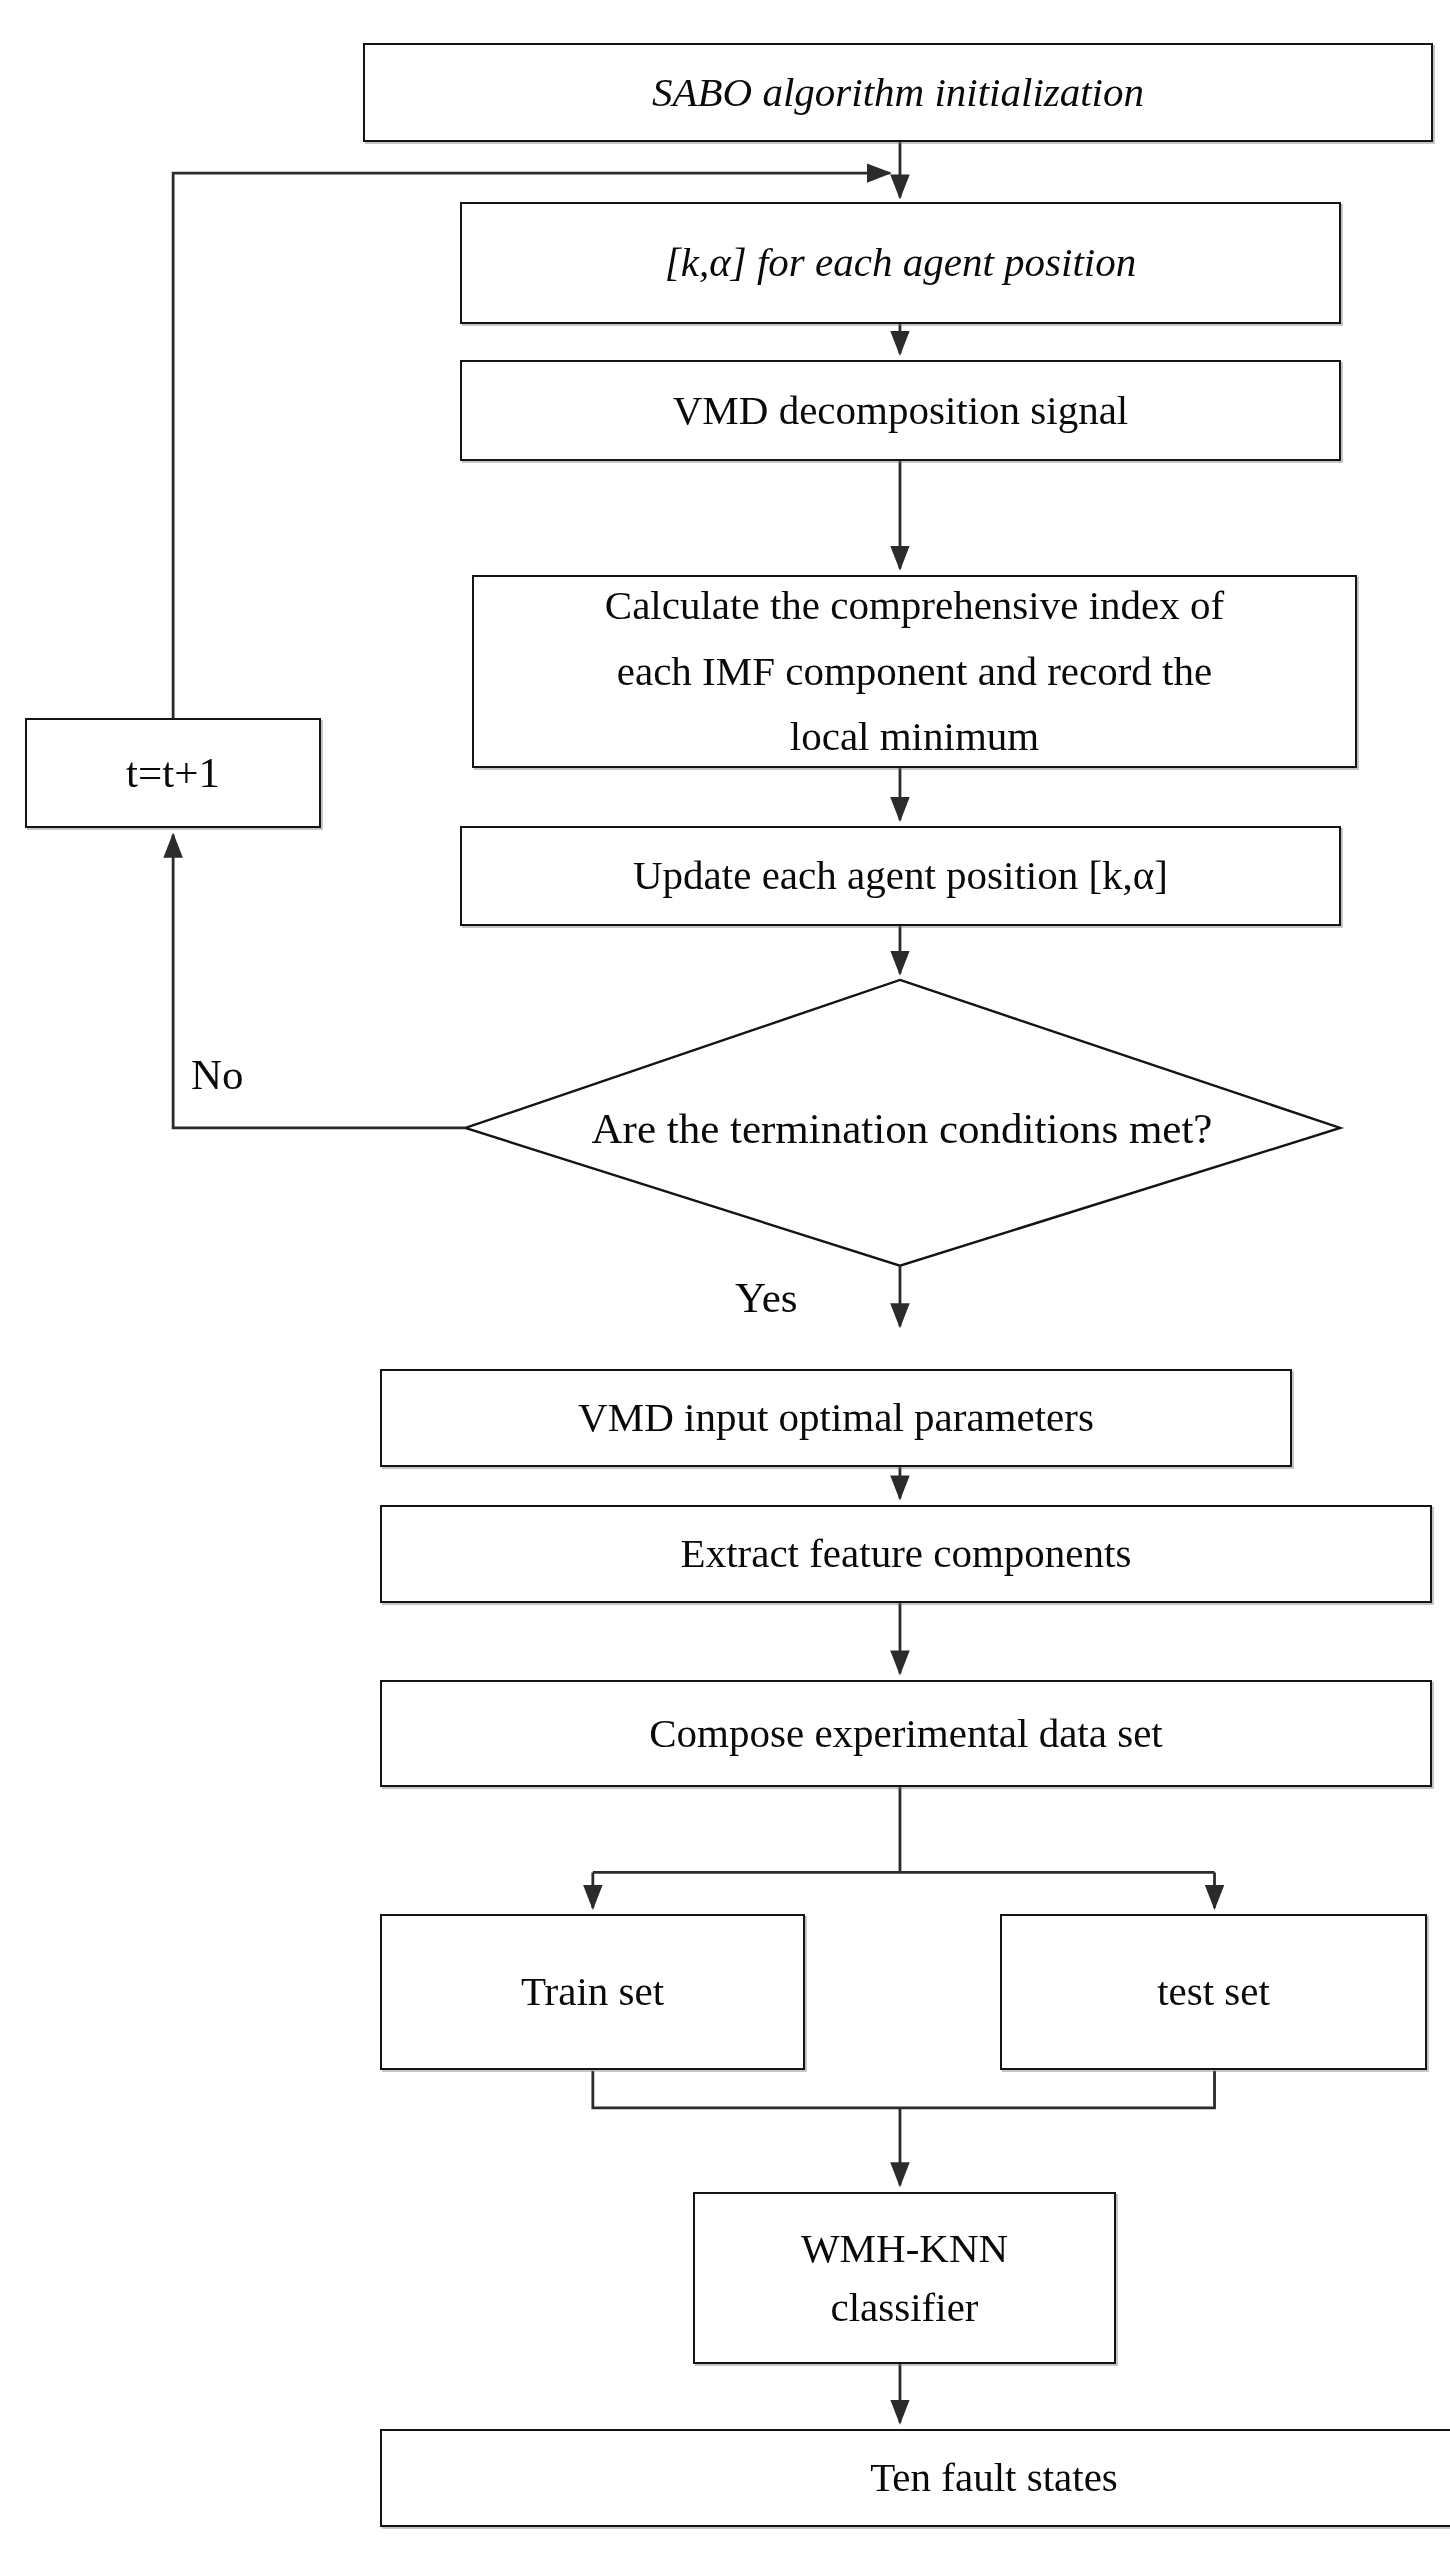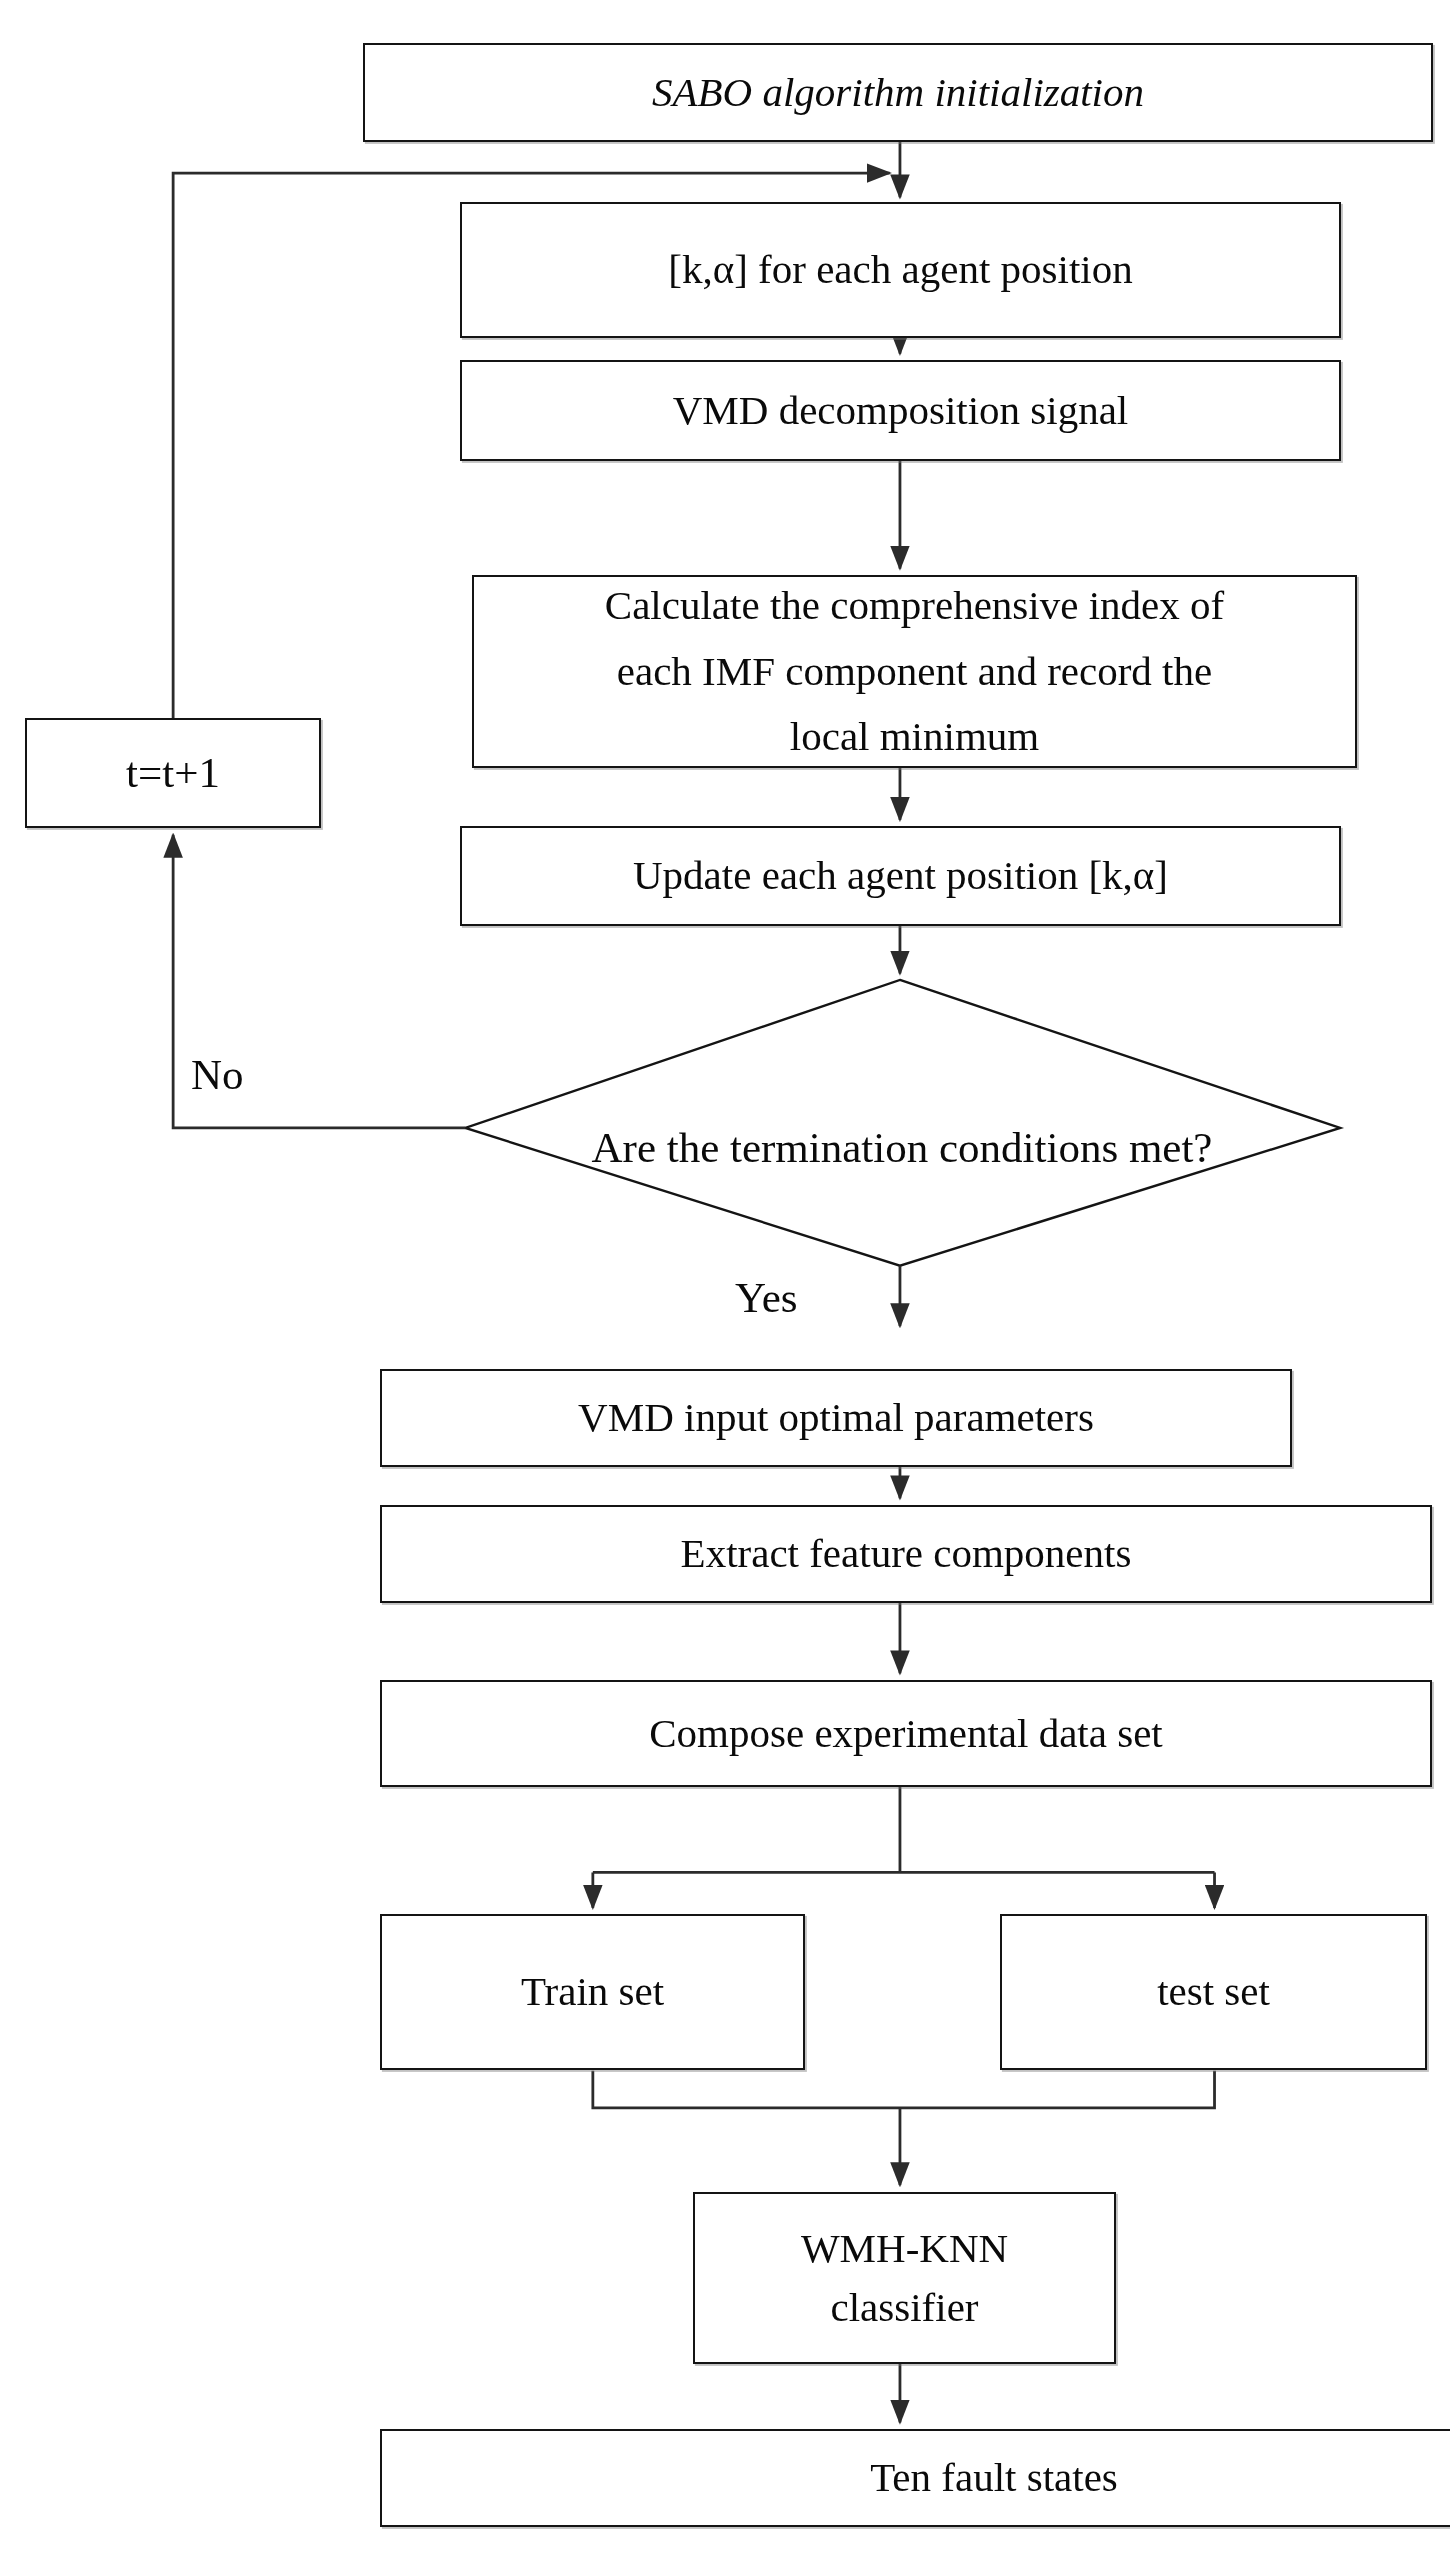--- a/index.html
+++ b/index.html
@@ -33,21 +33,20 @@
   }
   .node.tight { line-height: 1.45; }
   .diamond-label {
     position: absolute;
     display: flex;
     align-items: center;
     justify-content: center;
     text-align: center;
     font-size: 43px;
     white-space: nowrap;
-    margin-top: 19px;
   }
   .edge-label {
     position: absolute;
     font-size: 43px;
     white-space: nowrap;
   }
 </style>
 </head>
 <body>
 
@@ -87,21 +86,21 @@
     <line x1="1305" y1="2012" x2="1305" y2="2050" stroke="#2b2b2b" stroke-width="3" marker-end="url(#ah)"></line>
 
     <path d="M637 2225 V2265 H1305 V2225" fill="none" stroke="#2b2b2b" stroke-width="3"></path>
     <line x1="967" y1="2265" x2="967" y2="2348" stroke="#2b2b2b" stroke-width="3" marker-end="url(#ah)"></line>
 
     <line x1="967" y1="2540" x2="967" y2="2603" stroke="#2b2b2b" stroke-width="3" marker-end="url(#ah)"></line>
   </svg>
 
   <div class="node" style="left:363px; top:43px; width:1070px; height:99px;font-style:italic;">SABO algorithm initialization</div>
 
-  <div class="node" style="left:460px; top:202px; width:881px; height:136px;">[k,α] for each agent position</div>
+  <div class="node" style="left:460px; top:202px; width:881px; height:122px;font-style:italic;">[k,α] for each agent position</div>
 
   <div class="node" style="left:460px; top:360px; width:881px; height:101px;">VMD decomposition signal</div>
 
   <div class="node" style="left:460px; top:575px; width:885px; height:193px;margin-left:12px;">Calculate the comprehensive index of
 each IMF component and record the
 local minimum</div>
 
   <div class="node" style="left:460px; top:826px; width:881px; height:100px;">Update each agent position [k,α]</div>
 
   <div class="diamond-label" style="left:463px; top:1104px; width:878px; height:48px;">Are the termination conditions met?</div>

